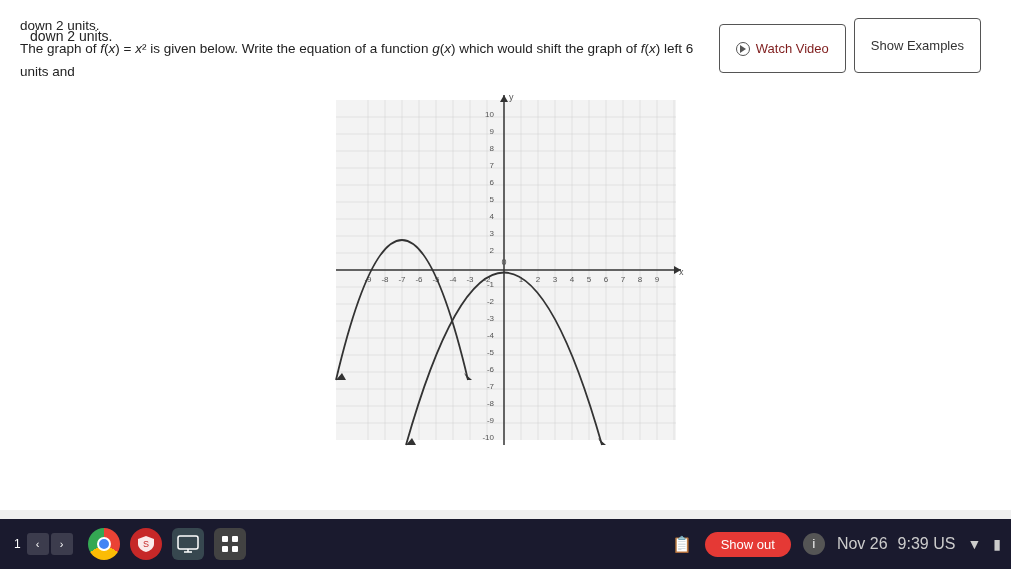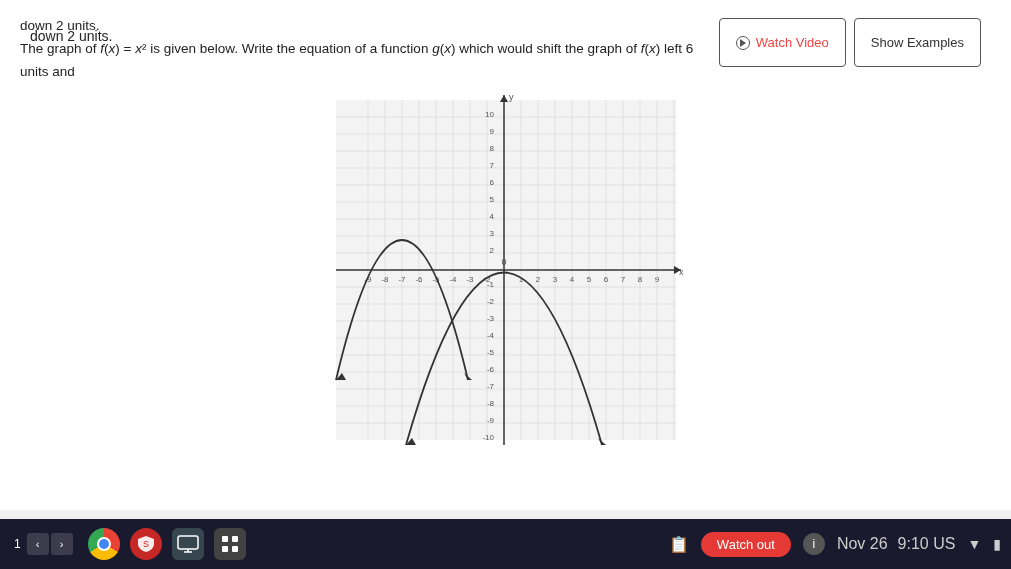--- a/index.html
+++ b/index.html
@@ -35,21 +35,22 @@
     .watch-video-btn {
       display: flex;
       align-items: center;
       gap: 6px;
       padding: 16px 16px;
       border: 1.5px solid #555;
       border-radius: 4px;
       background: white;
       cursor: pointer;
       font-size: 13px;
-      color: #ef4444;
+      color: #7f1d1d;
+      margin-top: 6px;
     }
 
     .show-examples-btn {
       display: flex;
       align-items: center;
       padding: 12px 16px;
       border: 1.5px solid #555;
       border-radius: 4px;
       background: white;
       cursor: pointer;
@@ -393,26 +394,26 @@
         <rect x="11" y="1" width="6" height="6" rx="1" fill="white"></rect>
         <rect x="1" y="11" width="6" height="6" rx="1" fill="white"></rect>
         <rect x="11" y="11" width="6" height="6" rx="1" fill="white"></rect>
       </svg>
     </div>
   </div>
 
   <div class="taskbar-right">
     <span class="clipboard-icon">📋</span>
     <button class="sign-out-btn">
-      <span>Watch out</span>
+      <span>Show out</span>
     </button>
     <div class="info-circle">i</div>
     <div class="date-time">
       <span>Nov 26</span>
-      <span>9:10 US</span>
+      <span>9:39 US</span>
     </div>
     <span class="wifi-icon">▼</span>
     <span style="color:#ccc;font-size:14px;">▮</span>
   </div>
 </div>
 
 <div style="position:absolute;top:15px;left:20px;font-size:13.5px;color:#222;line-height:1.7;max-width:680px;">
   <span>down 2 units.</span><br>
   <span>The graph of <em>f</em>(<em>x</em>) = <em>x</em>² is given below. Write the equation of a function <em>g</em>(<em>x</em>) which would shift the graph of <em>f</em>(<em>x</em>) left 6 units and</span>
 </div>

